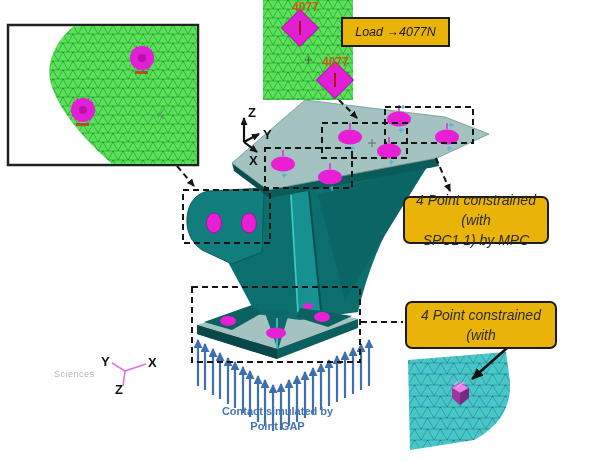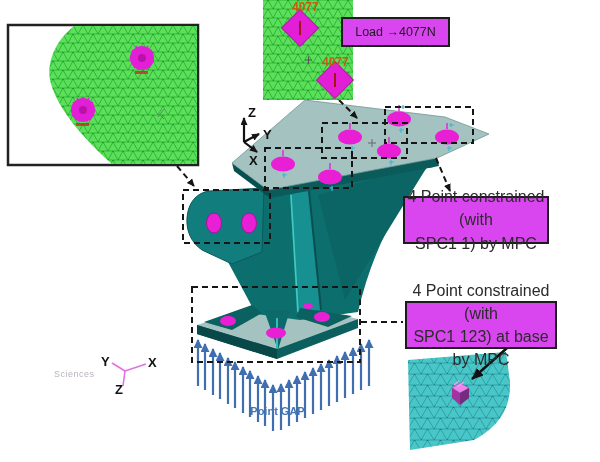--- a/index.html
+++ b/index.html
@@ -1,25 +1,25 @@
 <!DOCTYPE html>
 <html><head>
 <meta charset="utf-8">
 <style>
   html,body{margin:0;padding:0;background:#fff;}
   #stage{position:relative;width:600px;height:462px;background:#fff;overflow:hidden;
          font-family:"Liberation Sans",sans-serif;}
   .abs{position:absolute;}
   svg{display:block;}
-  .co{position:absolute;background:#d946ef;border:2px solid #1c1c1c;display:flex;
+  .co{position:absolute;background:#eab308;border:2px solid #1c1c1c;display:flex;
       flex-direction:column;align-items:center;justify-content:center;
-      color:#2b2b2b;text-align:center;}
+      color:#2b2b2b;text-align:center;font-style:italic;}
   .co .ln{line-height:1.45;}
   .load-co{font-size:12.5px;color:#1a1a1a;}
-  .mpc-co{font-size:16px;}
+  .mpc-co{font-size:14px;border-radius:7px;}
   .num4077{position:absolute;color:#c55a11;font-weight:bold;font-size:12px;}
   .axlbl{position:absolute;color:#111;font-weight:bold;font-size:13px;}
   .contact{position:absolute;left:200px;top:404px;width:155px;text-align:center;
            color:#4576b4;font-weight:bold;font-size:11px;line-height:1.35;}
   .wmark{position:absolute;left:54px;top:369px;font-size:9px;
          color:#b9b2bd;letter-spacing:.5px;}
   .garr{stroke:#3f6fae;stroke-width:2.2;}
   .dsh{fill:none;stroke:#161616;stroke-width:2;stroke-dasharray:6 4;}
 </style>
 </head>
@@ -209,24 +209,24 @@
 <div class="num4077" style="left:292px;top:0px">4077</div>
 <div class="num4077" style="left:322px;top:55px">4077</div>
 
 <div class="co mpc-co" style="left:403px;top:196px;width:142px;height:44px">
   <span class="ln">4 Point constrained (with</span>
   <span class="ln">SPC1 1) by MPC</span>
 </div>
 
 <div class="co mpc-co" style="left:405px;top:301px;width:148px;height:44px">
   <span class="ln">4 Point constrained (with</span>
-  <span class="ln">SPC1 123) at base by MPC</span>
 </div>
 
 <div class="contact">
+  <div>Contact simulated by</div>
   <div>Point GAP</div>
 </div>
 
 <div class="axlbl" style="left:248px;top:105px">Z</div>
 <div class="axlbl" style="left:263px;top:127px">Y</div>
 <div class="axlbl" style="left:249px;top:153px">X</div>
 
 <div class="axlbl" style="left:101px;top:354px">Y</div>
 <div class="axlbl" style="left:148px;top:355px">X</div>
 <div class="axlbl" style="left:115px;top:382px">Z</div>

